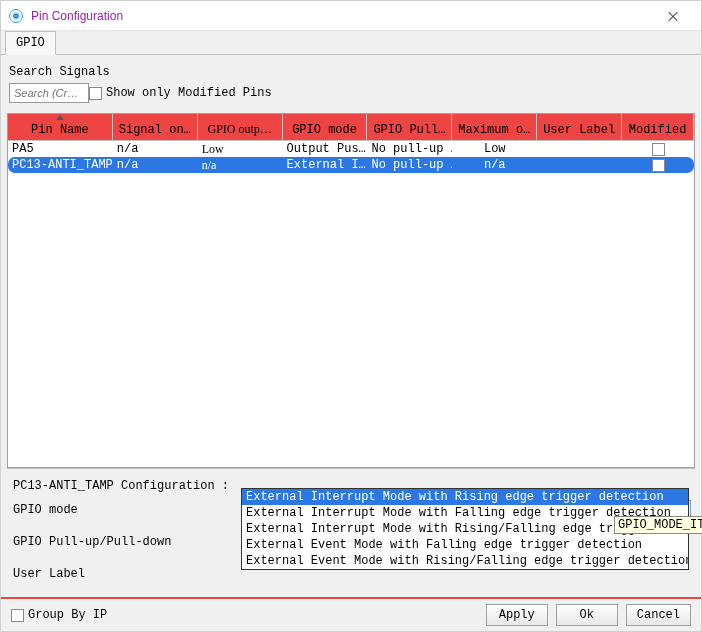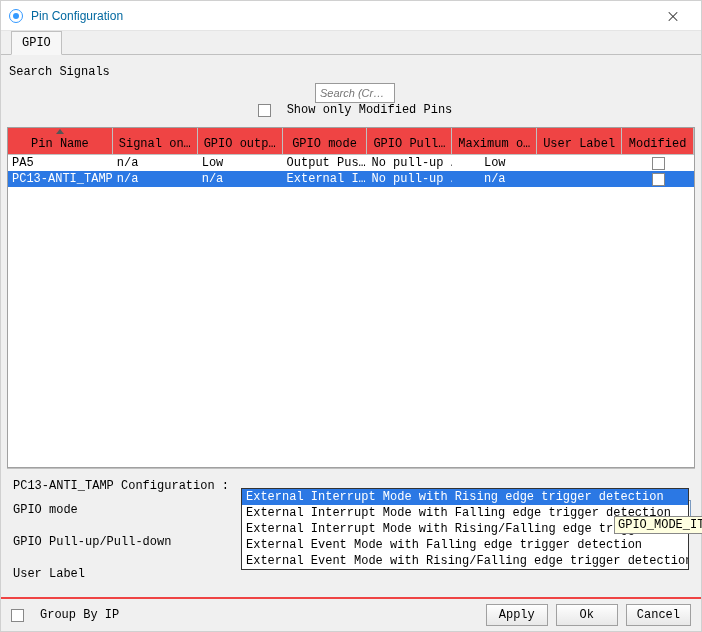--- a/index.html
+++ b/index.html
@@ -39,21 +39,21 @@
     .titlebar .app-icon::after {
       content: '';
       position: absolute;
       left: 3px; top: 3px;
       width: 6px; height: 6px;
       background: #3399ff;
       border-radius: 50%;
     }
     .titlebar .title {
       flex: 1;
-      color: #0369a1;
+      color: #a21caf;
       font-family: Arial, sans-serif;
     }
     .titlebar .close-btn {
       width: 40px;
       height: 28px;
       display: flex;
       align-items: center;
       justify-content: center;
       cursor: pointer;
     }
@@ -72,56 +72,55 @@
       background: #f0f0f0;
       border-bottom: 1px solid #c0c0c0;
       display: flex;
       align-items: flex-end;
     }
     .tab {
       padding: 4px 10px;
       background: #f7f7f7;
       border: 1px solid #c0c0c0;
       border-bottom: 1px solid #f7f7f7;
-      margin-left: 10px;
+      margin-left: 4px;
       margin-bottom: -1px;
       font-size: 12px;
     }
 
     .content {
       flex: 1;
       background: #f0f0f0;
       display: flex;
       flex-direction: column;
       overflow: hidden;
     }
     .search-area {
       padding: 10px 0 4px 8px;
     }
     .search-area .label { margin-bottom: 4px; }
     .search-row {
       display: flex;
       align-items: center;
       justify-content: flex-start;
-      flex-direction: column;
     }
     .search-input {
       width: 80px;
       height: 20px;
       border: 1px solid #999;
       background: #fff;
       font-style: italic;
       font-size: 11px;
       padding: 0 4px;
       color: #777;
     }
     .show-modified {
       display: flex;
       align-items: center;
-      gap: 16px;
+      gap: 4px;
     }
     .checkbox {
       width: 13px; height: 13px;
       border: 1px solid #888;
       background: #fff;
       display: inline-block;
     }
 
     .table-wrap {
       margin: 6px 6px 0 6px;
@@ -154,34 +153,34 @@
       top: 1px;
       left: 50%;
       transform: translateX(-50%);
       width: 0; height: 0;
       border-left: 4px solid transparent;
       border-right: 4px solid transparent;
       border-bottom: 5px solid #555;
     }
     .tbody { flex: 1; overflow: hidden; }
     .tr { display: flex; height: 16px; align-items: center; }
-    .tr.sel { background: #2b78e4; color: #fff; }
+    .tr.sel { background: #2b78e4; color: #fff; border-radius: 7px; }
     .td {
       padding: 16px 4px;
       white-space: nowrap;
       overflow: hidden;
       font-size: 12px;
     }
     .checkbox-cell {
       display: flex;
       justify-content: center;
     }
     .col0 { width: 105px; text-align: left; }
     .col1 { width: 85px; }
-    .col2 { width: 85px; }
+    .col2 { width: 85px; font-family: Liberation Serif, serif; }
     .col3 { width: 85px; }
     .col4 { width: 85px; }
     .col5 { width: 85px; text-align: center; }
     .col6 { width: 85px; }
     .col7 { width: 72px; }
 
     .config-panel {
       background: #f0f0f0;
       margin: 0 6px;
       padding: 6px 4px 2px 4px;

